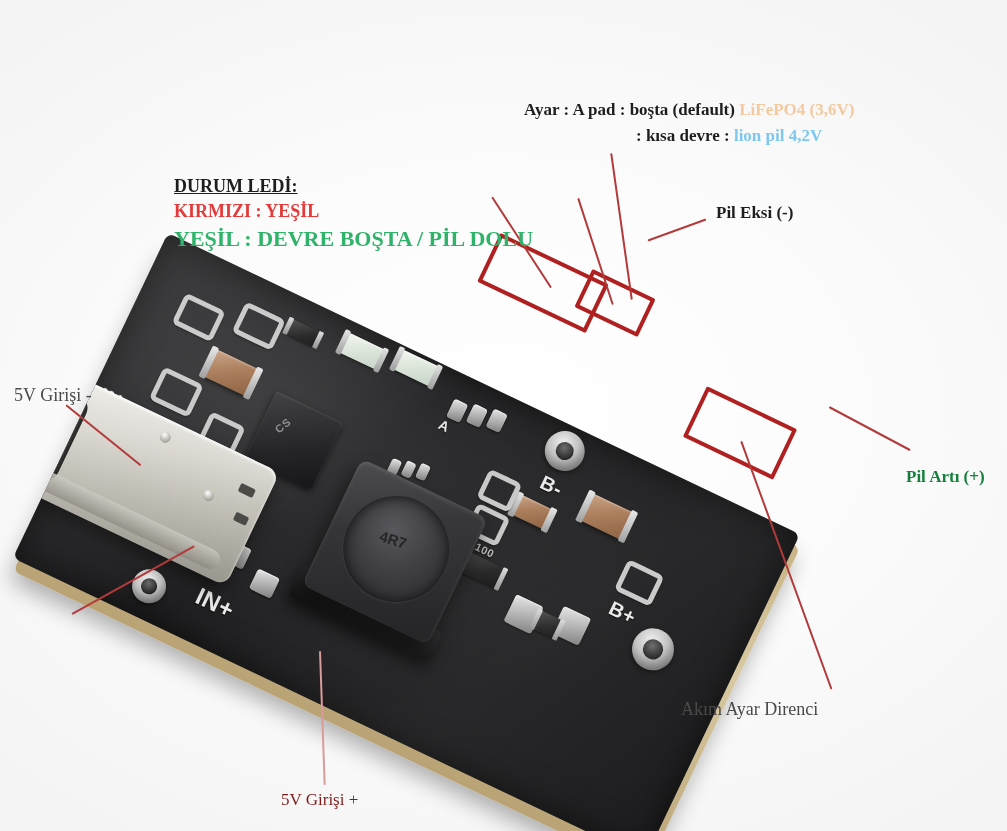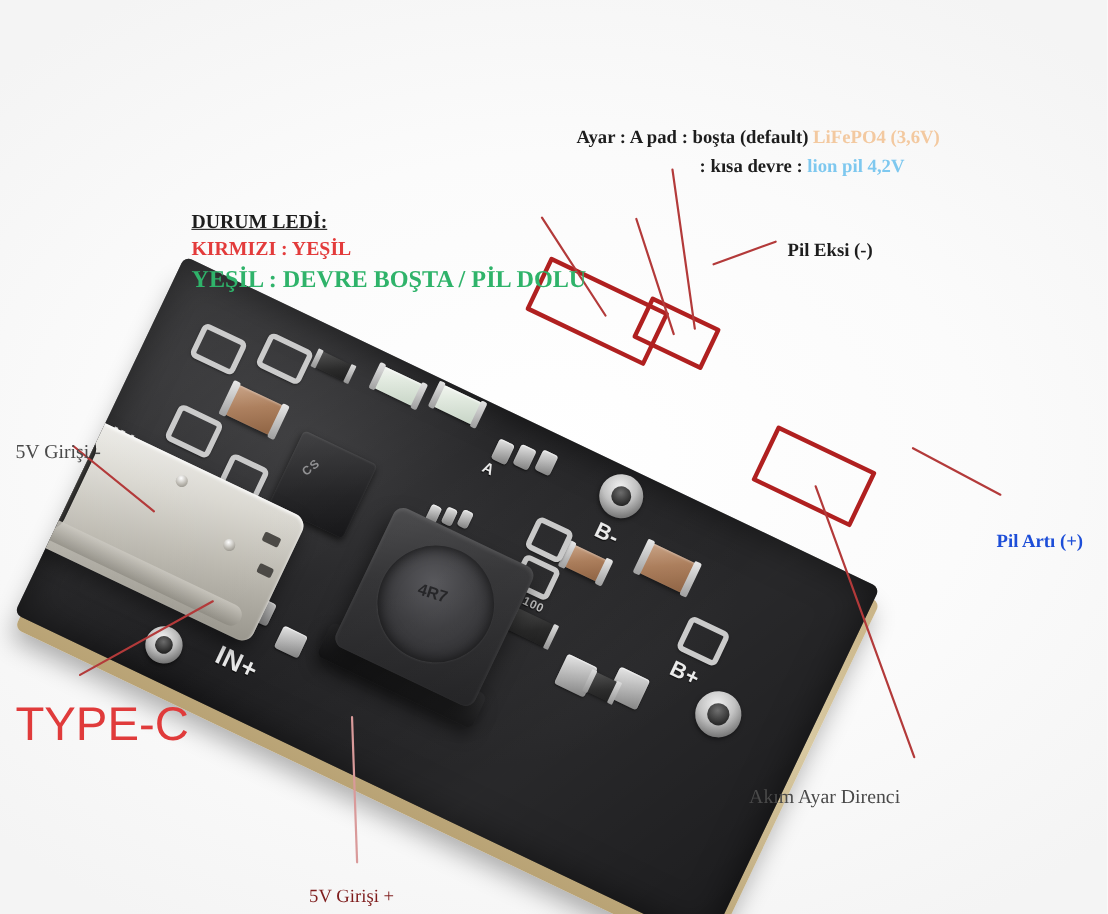--- a/index.html
+++ b/index.html
@@ -118,26 +118,26 @@
        background:radial-gradient(circle at 35% 32%, #fff, #b7b4ac 55%, #7e7b73);}
 
   
   .hl{position:absolute;border:4px solid #b02020;border-radius:2px;background:transparent;}
 
   
   .lead{position:absolute;background:#b33a3a;transform-origin:0 50%;height:2.4px;border-radius:2px;}
   .lead.pale{background:#d99a9a;height:2px;}
 
   
-  .anno{position:absolute;white-space:nowrap;font-family:"Liberation Serif",serif;margin-top:15px;}
+  .anno{position:absolute;white-space:nowrap;font-family:"Liberation Serif",serif;}
   .anno.bold{font-weight:bold;}
   .t-black{color:#1d1d1d;}
   .t-red{color:#e33b3b;}
   .t-green{color:#2fb36a;}
-  .t-darkred{color:#1d4ed8;}
+  .t-darkred{color:#15803d;}
   .t-orange{color:#f3c9a0;}
   .t-blue{color:#7ec8ef;}
   .t-gray{color:#4a4a4a;}
   .t-pink{color:#7f1d1d;}
   .t-bigred{color:#e03b3b;}
 </style>
 </head>
 <body>
 
 <div id="stage">
@@ -268,19 +268,18 @@
   <div class="anno bold t-black" style="left:174px;top:176px;font-size:18px;text-decoration:underline;">DURUM LEDİ:</div>
   <div class="anno bold t-red" style="left:174px;top:201px;font-size:18px;">KIRMIZI : YEŞİL</div>
   <div class="anno bold t-green" style="left:174px;top:226px;font-size:22px;">YEŞİL : DEVRE BOŞTA / PİL DOLU</div>
 
   <div class="anno bold t-black" style="left:716px;top:203px;font-size:17px;">Pil Eksi (-)</div>
 
   <div class="anno bold t-darkred" style="left:906px;top:467px;font-size:17px;">Pil Artı (+)</div>
 
   <div class="anno t-gray" style="left:14px;top:385px;font-size:18px;">5V Girişi -</div>
 
-  <div class="anno t-bigred" style="left:14px;top:620px;font-size:43px;font-family:'Liberation Sans',sans-serif;letter-spacing:0px;">TYPE-C</div>
 
   <div class="anno t-pink" style="left:281px;top:790px;font-size:17px;">5V Girişi +</div>
 
   <div class="anno t-gray" style="left:681px;top:699px;font-size:18px;">Akım Ayar Direnci</div>
 
 </div>
 
 </body></html>

